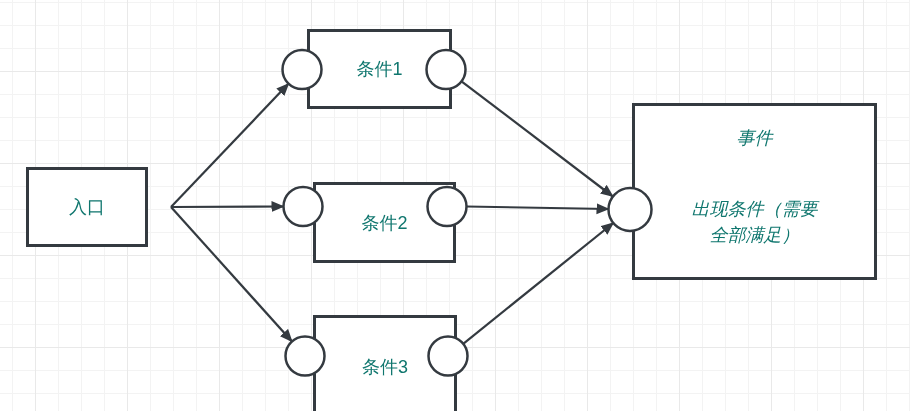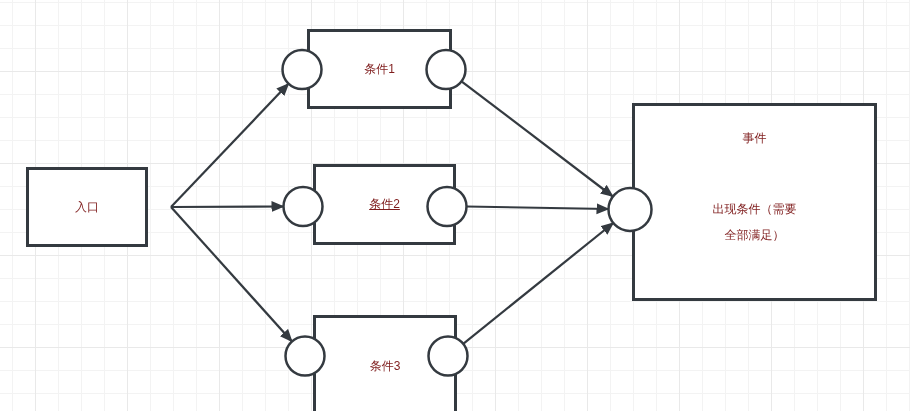--- a/index.html
+++ b/index.html
@@ -15,33 +15,33 @@
       linear-gradient(to right, #f3f3f3 1px, transparent 1px),
       linear-gradient(to bottom, #f3f3f3 1px, transparent 1px);
     background-size: 92px 92px, 92px 92px, 23px 23px, 23px 23px;
     background-position: 35px 0, 0 71px, 12px 0, 0 2px;
   }
   .node{
     position:absolute;
     box-sizing:border-box;
     background:#ffffff;
     border:3px solid #343a40;
-    color:#7f1d1d;
-    font-size:12px;
+    color:#0f766e;
+    font-size:18px;
     display:flex;
     align-items:center;
     justify-content:center;
     z-index:1;
   }
   .node .label{white-space:nowrap;}
   .entry{left:26px;top:167px;width:122px;height:80px;}
   .cond1{left:307px;top:29px;width:145px;height:80px;}
-  .cond2{left:313px;top:164px;width:143px;height:81px;text-decoration:underline;}
+  .cond2{left:313px;top:182px;width:143px;height:81px;}
   .cond3{left:313px;top:315px;width:144px;height:103px;}
-  .event{left:632px;top:103px;width:245px;height:198px;display:block;}
+  .event{left:632px;top:103px;width:245px;height:177px;display:block;font-style:italic;}
   .event-title{
     position:absolute;top:19px;left:0;right:0;
     text-align:center;line-height:26px;
   }
   .event-body{
     position:absolute;top:90px;left:0;right:0;
     text-align:center;line-height:26px;
   }
   svg.connector-layer{
     position:absolute;left:0;top:0;

